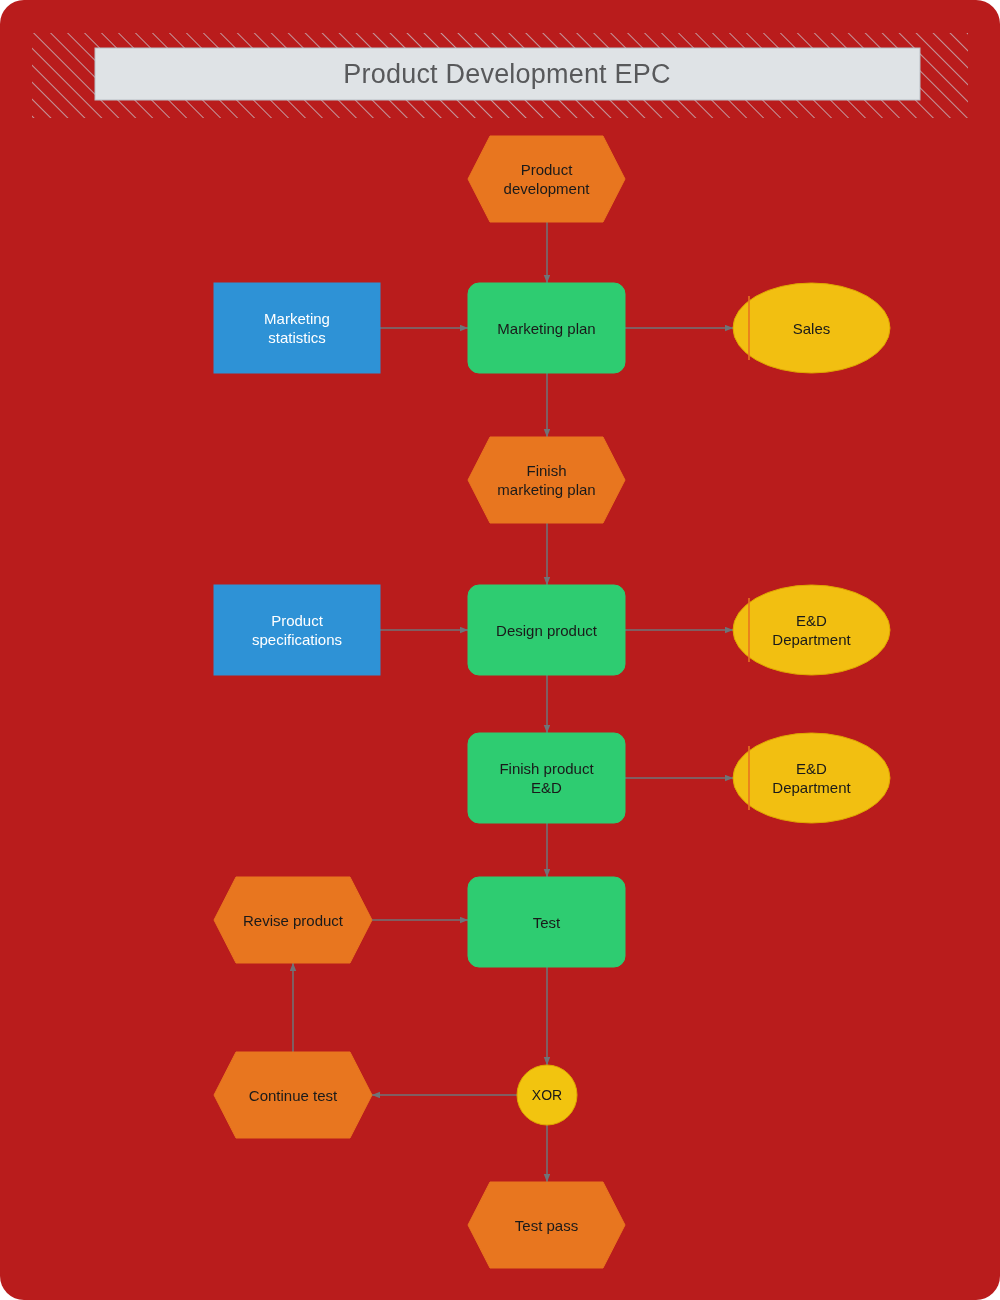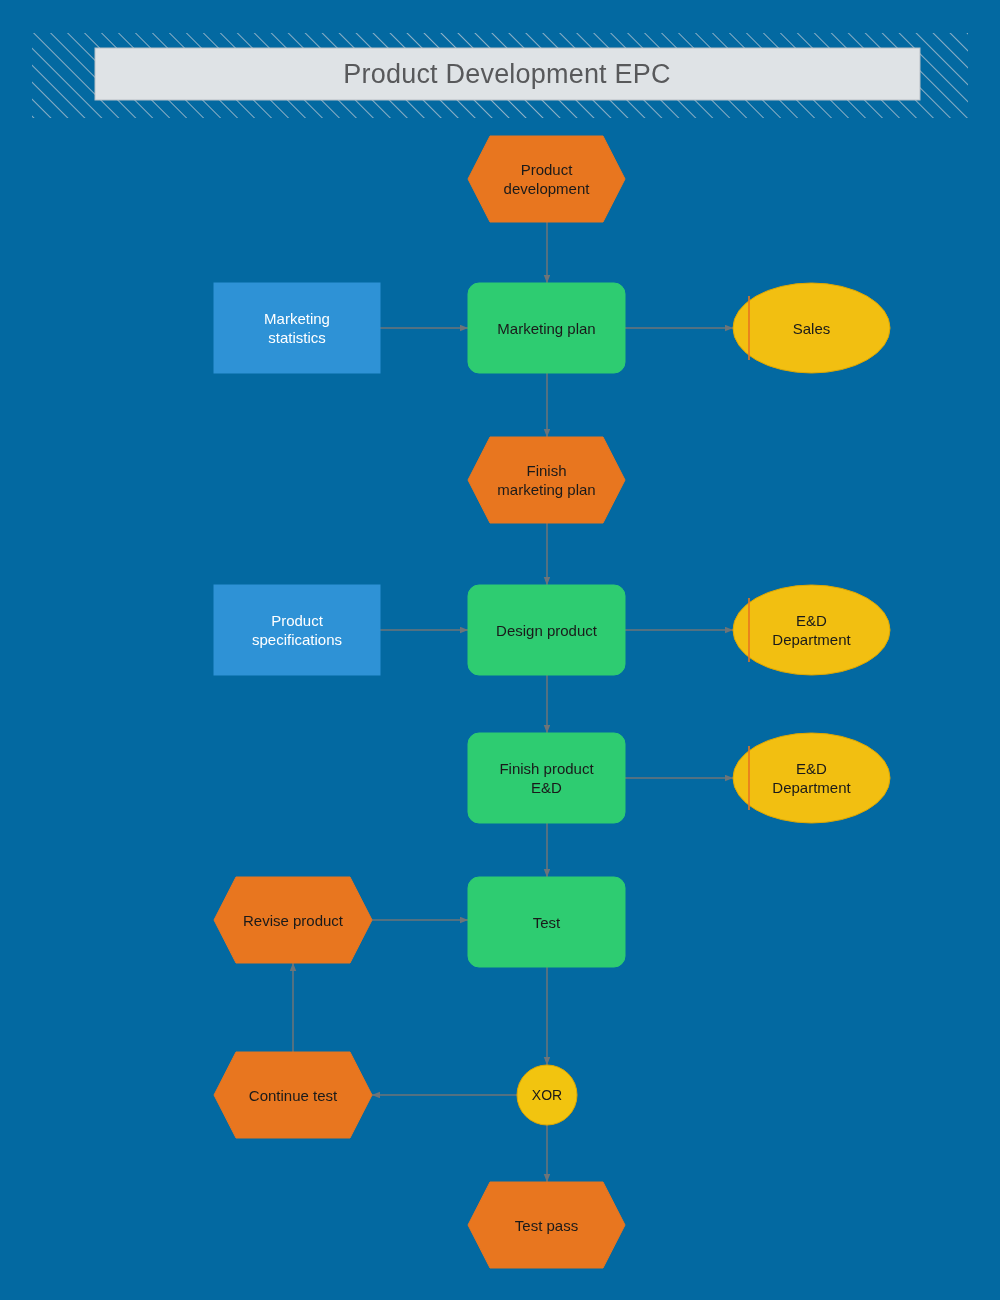--- a/index.html
+++ b/index.html
@@ -11,21 +11,22 @@
   body {
     width: 1000px;
     height: 1300px;
     font-family: "Liberation Sans", sans-serif;
     overflow: hidden;
   }
   #canvas {
     position: relative;
     width: 1000px;
     height: 1300px;
-    background: #0369a1;
+    background: #b91c1c;
+    border-radius: 24px;
   }
   #diagram-svg {
     position: absolute;
     left: 0;
     top: 0;
     width: 1000px;
     height: 1300px;
     display: block;
   }
   .banner-title-text {

